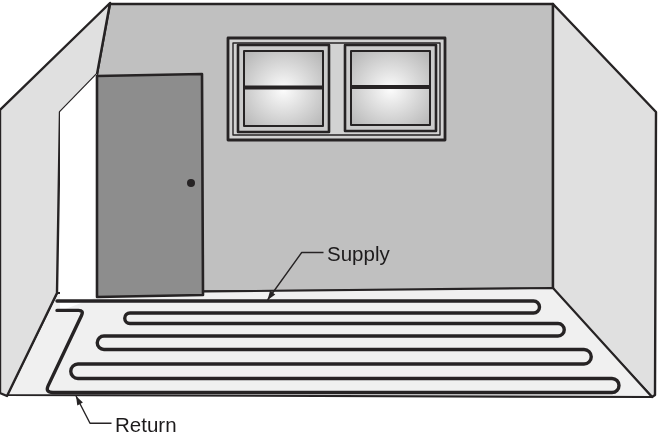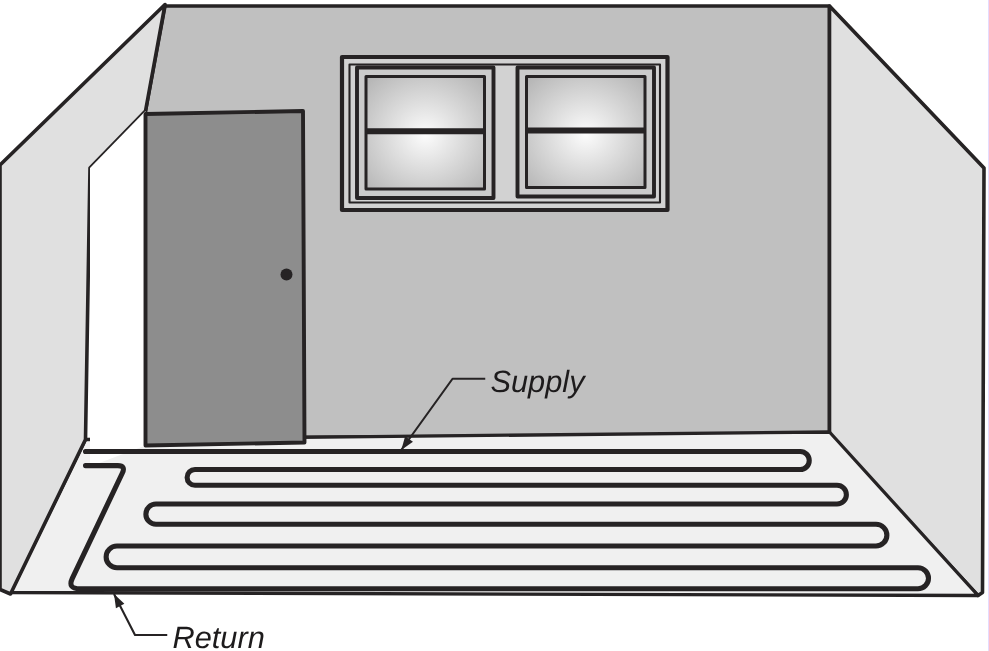--- a/index.html
+++ b/index.html
@@ -1,16 +1,16 @@
 <!DOCTYPE html>
 <html><head>
 <meta charset="utf-8">
 <style>
   html,body{margin:0;padding:0;background:#ffffff;}
-  .stage{position:relative;width:659px;height:434px;overflow:hidden;background:#8b5cf6;font-style:italic;}
+  .stage{position:relative;width:659px;height:434px;overflow:hidden;background:#8b5cf6;}
   svg{display:block;}
   svg text{font-family:"Liberation Sans","DejaVu Sans",sans-serif;font-weight:400;}
 </style>
 </head>
 <body>
 
 <div class="stage">
   <svg width="659" height="434" viewBox="0 0 659 434">
     <defs>
       <radialGradient id="glass" cx="50%" cy="52%" r="72%">

